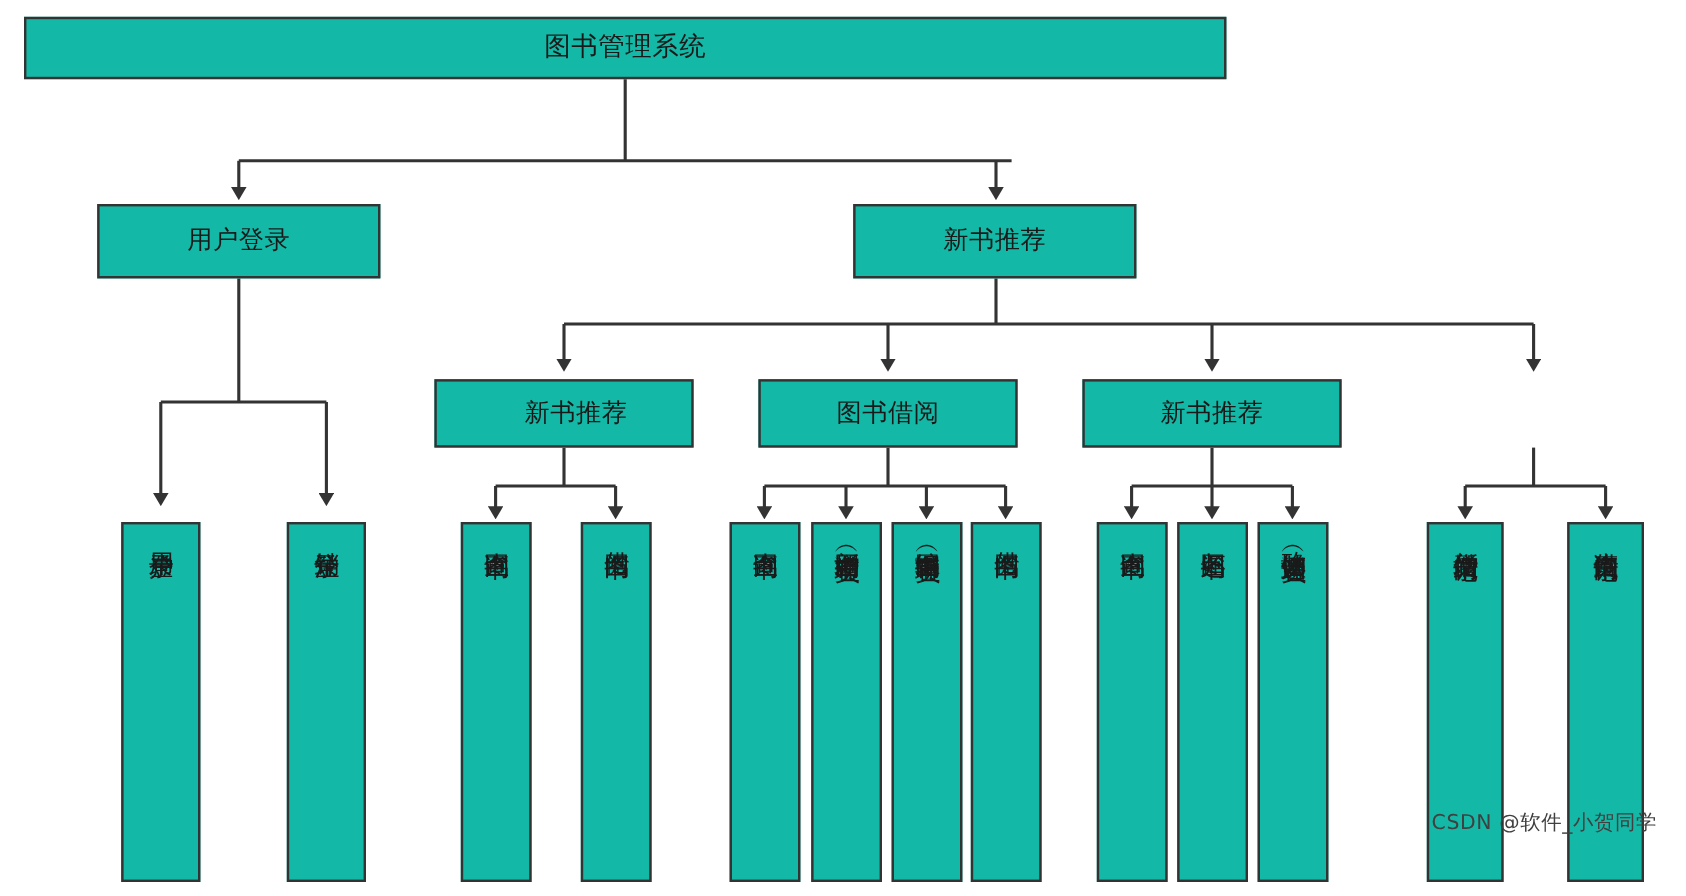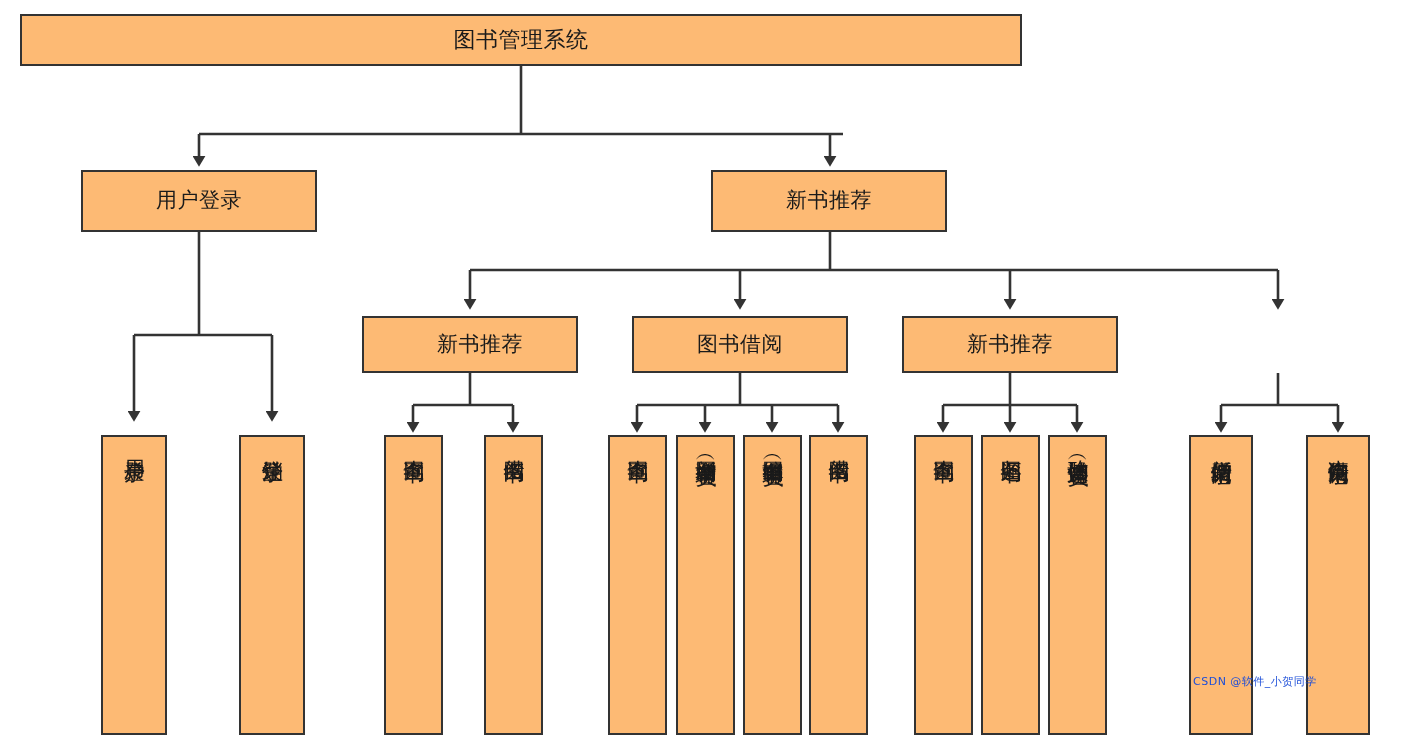--- a/index.html
+++ b/index.html
@@ -23,21 +23,21 @@
     position: absolute;
     left: 0;
     top: 0;
     width: 1405px;
     height: 747px;
     pointer-events: none;
   }
   .node {
     position: absolute;
     box-sizing: border-box;
-    background: #fdba74;
+    background: #14b8a6;
     border: 2.5px solid #333333;
     display: flex;
     align-items: center;
     justify-content: center;
     z-index: 2;
   }
   .node.h {
     
   }
   .node.h .label {
@@ -63,22 +63,22 @@
     -webkit-writing-mode: vertical-rl;
     letter-spacing: 1px;
     color: #1a1a1a;
     text-align: left;
     max-height: 100%;
   }
   .watermark {
     position: absolute;
     left: 1193px;
     top: 674px;
-    font-size: 11px;
-    color: #1d4ed8;
+    font-size: 17px;
+    color: #404040;
     white-space: nowrap;
     z-index: 5;
     letter-spacing: 0.5px;
   }
 </style>
 </head>
 <body>
 
 <div id="canvas">
 

